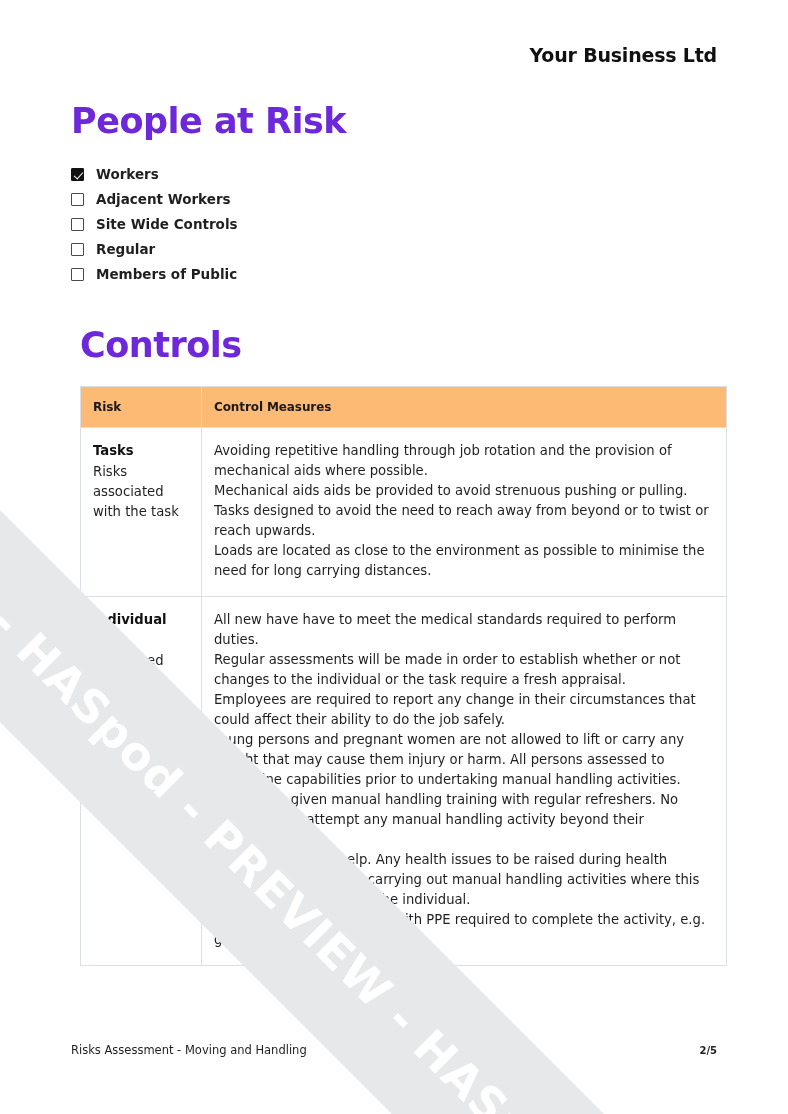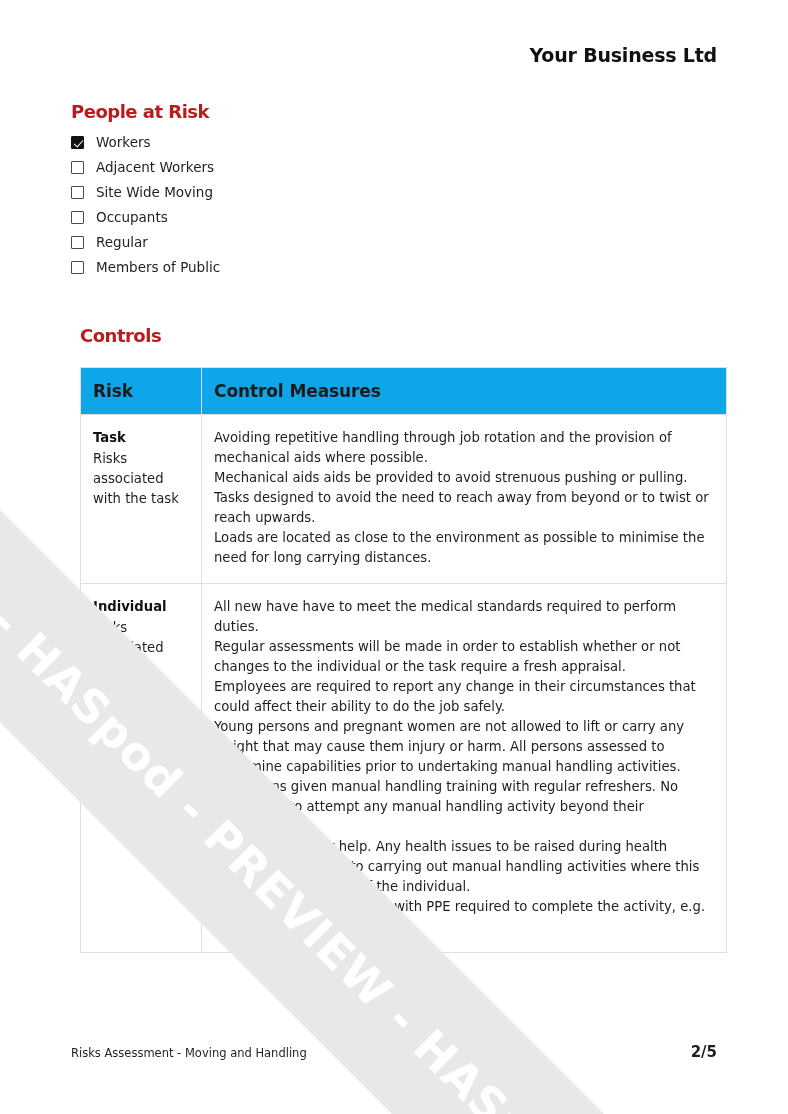--- a/index.html
+++ b/index.html
@@ -36,36 +36,37 @@
   }
   .company-name {
     font-size: 19px;
     font-weight: bold;
     letter-spacing: -0.2px;
     color: #111111;
   }
 
   
   .section-heading {
-    font-size: 18px;
+    font-size: 35px;
     font-weight: bold;
     letter-spacing: -0.5px;
-    color: #b91c1c;
+    color: #6d28d9;
   }
 
   #people-section {
     position: absolute;
     top: 101px;
     left: 71px;
     right: 71px;
   }
 
   .checkbox-list {
-    margin-top: 8px;
+    margin-top: 21px;
     list-style: none;
+    font-weight: bold;
   }
   .checkbox-row {
     display: flex;
     align-items: center;
     height: 25px;
   }
   .checkbox-box {
     width: 13px;
     height: 13px;
     border: 1px solid #4a4a4a;
@@ -105,23 +106,23 @@
   }
 
   .controls-table {
     margin-top: 21px;
     width: 646px;
     border-collapse: collapse;
     border: 1px solid #dcdfe3;
     table-layout: fixed;
   }
   .controls-table th {
-    background: #0ea5e9;
+    background: #fdba74;
     text-align: left;
-    font-size: 17px;
+    font-size: 12px;
     font-weight: bold;
     color: #1a1a1a;
     padding: 13px 12px;
     border-right: 1px solid #dcdfe3;
     border-bottom: 1px solid #dcdfe3;
     letter-spacing: -0.1px;
   }
   .controls-table th:last-child { border-right: none; }
 
   .controls-table td {
@@ -156,21 +157,21 @@
     right: 71px;
     top: 1043px;
     display: flex;
     justify-content: space-between;
     align-items: baseline;
     font-size: 11.5px;
     color: #1f1f1f;
   }
   .footer-page {
     font-weight: bold;
-    font-size: 15px;
+    font-size: 10px;
   }
 
   
   .watermark {
     position: absolute;
     left: -340px;
     top: 170px;
     width: 1700px;
     height: 150px;
     background: #e6e8ea;
@@ -206,25 +207,21 @@
         <li class="checkbox-row">
           <span class="checkbox-box checked"></span>
           <span class="checkbox-label">Workers</span>
         </li>
         <li class="checkbox-row">
           <span class="checkbox-box"></span>
           <span class="checkbox-label">Adjacent Workers</span>
         </li>
         <li class="checkbox-row">
           <span class="checkbox-box"></span>
-          <span class="checkbox-label">Site Wide Moving</span>
-        </li>
-        <li class="checkbox-row">
-          <span class="checkbox-box"></span>
-          <span class="checkbox-label">Occupants</span>
+          <span class="checkbox-label">Site Wide Controls</span>
         </li>
         <li class="checkbox-row">
           <span class="checkbox-box"></span>
           <span class="checkbox-label">Regular</span>
         </li>
         <li class="checkbox-row">
           <span class="checkbox-box"></span>
           <span class="checkbox-label">Members of Public</span>
         </li>
       </ul>
@@ -240,21 +237,21 @@
       </colgroup>
       <thead>
         <tr>
           <th>Risk</th>
           <th>Control Measures</th>
         </tr>
       </thead>
       <tbody id="controls-body">
           <tr>
             <td>
-              <span class="risk-title">Task</span>
+              <span class="risk-title">Tasks</span>
               <span class="risk-desc">Risks associated with the task</span>
             </td>
             <td>
               <span class="ctrl-line">Avoiding repetitive handling through job rotation and the provision of mechanical aids where possible.</span>
               <span class="ctrl-line">Mechanical aids aids be provided to avoid strenuous pushing or pulling.</span>
               <span class="ctrl-line">Tasks designed to avoid the need to reach away from beyond or to twist or reach upwards.</span>
               <span class="ctrl-line">Loads are located as close to the environment as possible to minimise the need for long carrying distances.</span>
             </td>
           </tr>
           <tr>

